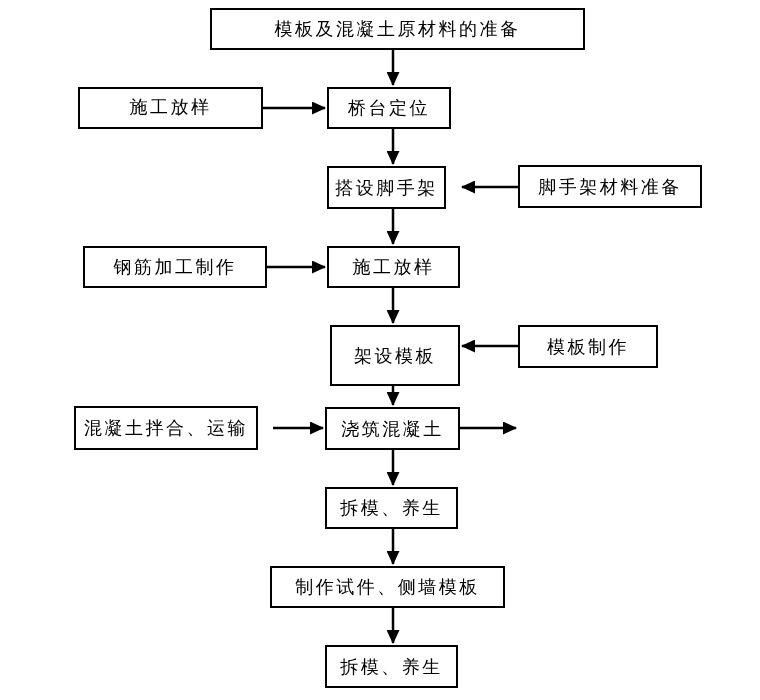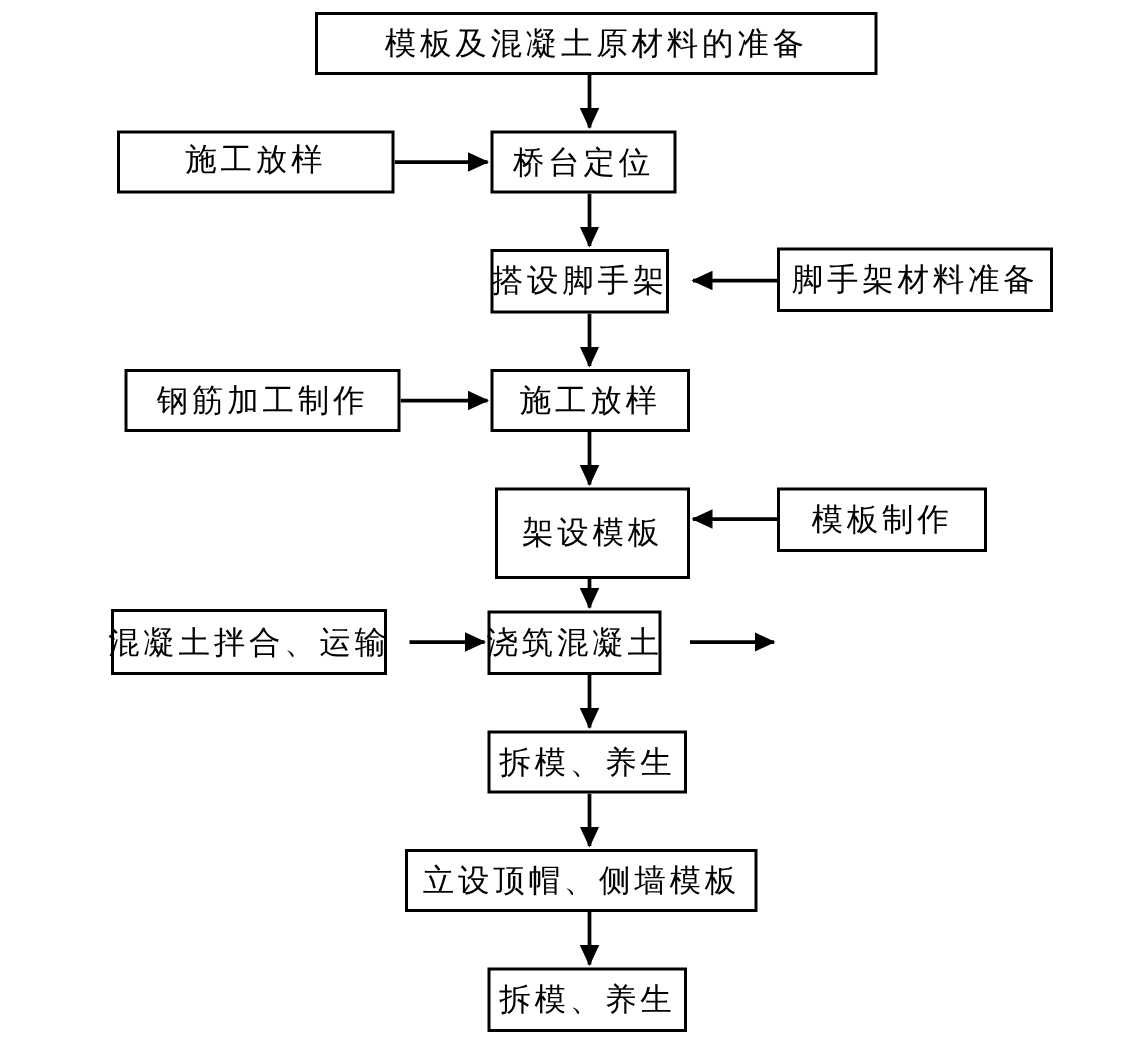--- a/index.html
+++ b/index.html
@@ -24,38 +24,38 @@
     pointer-events: none;
   }
   .node {
     position: absolute;
     box-sizing: border-box;
     border: 2px solid #000000;
     background: #ffffff;
     display: flex;
     align-items: center;
     justify-content: center;
-    font-size: 21px;
+    font-size: 18px;
     color: #000000;
     letter-spacing: 2.5px;
     white-space: nowrap;
     line-height: 1;
   }
   
   .n-prep             { left: 210px; top:   8px; width: 375px; height: 42px; }
   .n-survey           { left:  78px; top:  87px; width: 185px; height: 42px; font-family: Liberation Mono, monospace; }
   .n-abutment         { left: 327px; top:  87px; width: 124px; height: 42px; }
   .n-scaffold         { left: 327px; top: 166px; width: 119px; height: 43px; }
   .n-scaffold-material{ left: 518px; top: 165px; width: 184px; height: 43px; }
   .n-rebar-fab        { left:  83px; top: 246px; width: 184px; height: 42px; }
   .n-rebar-tie        { left: 327px; top: 246px; width: 133px; height: 42px; }
   .n-formwork-erect   { left: 330px; top: 325px; width: 130px; height: 61px; }
   .n-formwork-make    { left: 518px; top: 325px; width: 140px; height: 43px; }
   .n-concrete-mix     { left:  74px; top: 406px; width: 184px; height: 44px; }
-  .n-concrete-pour    { left: 325px; top: 407px; width: 116px; height: 43px; }
+  .n-concrete-pour    { left: 325px; top: 407px; width: 135px; height: 43px; }
   .n-test-specimen    { left: 518px; top: 407px; width: 132px; height: 43px; }
   .n-strip-cure-1     { left: 325px; top: 487px; width: 133px; height: 42px; }
   .n-cap-wall-form    { left: 270px; top: 566px; width: 235px; height: 42px; }
   .n-strip-cure-2     { left: 325px; top: 645px; width: 133px; height: 43px; }
 </style>
 </head>
 <body>
 
 <div class="canvas">
 
@@ -90,16 +90,16 @@
   <div class="node n-abutment">桥台定位</div>
   <div class="node n-scaffold">搭设脚手架</div>
   <div class="node n-scaffold-material">脚手架材料准备</div>
   <div class="node n-rebar-fab">钢筋加工制作</div>
   <div class="node n-rebar-tie">施工放样</div>
   <div class="node n-formwork-erect">架设模板</div>
   <div class="node n-formwork-make">模板制作</div>
   <div class="node n-concrete-mix">混凝土拌合、运输</div>
   <div class="node n-concrete-pour">浇筑混凝土</div>
   <div class="node n-strip-cure-1">拆模、养生</div>
-  <div class="node n-cap-wall-form">立设顶帽、侧墙模板</div>
+  <div class="node n-cap-wall-form">制作试件、侧墙模板</div>
   <div class="node n-strip-cure-2">拆模、养生</div>
 
 </div>
 
 </body></html>

